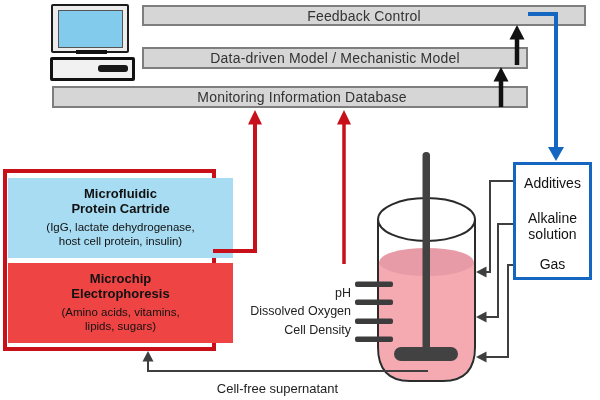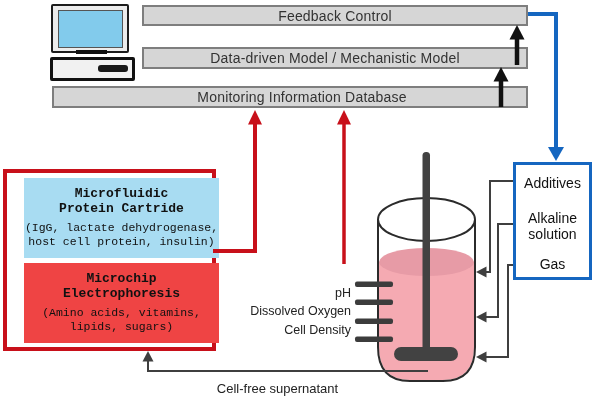--- a/index.html
+++ b/index.html
@@ -7,40 +7,40 @@
     position:relative;width:600px;height:400px;background:#ffffff;
     font-family:"Liberation Sans", sans-serif;overflow:hidden;
   }
   .pre{white-space:pre-line;}
   
   .pbar{
     position:absolute;background:#d6d6d6;border:2px solid #7e7e7e;
     box-sizing:border-box;display:flex;align-items:center;justify-content:center;
     font-size:14px;color:#333;letter-spacing:.2px;
   }
-  #bar-feedback{left:142px;top:5px;width:386px;height:21px;}
+  #bar-feedback{left:142px;top:5px;width:444px;height:21px;}
   #bar-model{left:142px;top:47px;width:386px;height:22px;}
   #bar-database{left:52px;top:86px;width:476px;height:22px;padding-left:24px;}
   
   .monitor{position:absolute;left:51px;top:4px;width:78px;height:49px;background:#ececec;border:2px solid #1c1c1c;box-sizing:border-box;border-radius:2px;}
   .screen{position:absolute;left:5px;top:4px;width:63px;height:36px;background:#82cbec;border:1px solid #555;}
   .monitor-stand{position:absolute;left:76px;top:50px;width:31px;height:4px;background:#111;}
   .tower{position:absolute;left:50px;top:57px;width:85px;height:24px;background:#f1f1f1;border:3px solid #111;box-sizing:border-box;border-radius:2px;}
   .slot{position:absolute;left:45px;top:5px;width:30px;height:7px;background:#181818;border-radius:3px;}
   
   #red-label{
     position:absolute;left:15px;top:126px;width:190px;text-align:center;
     font-weight:bold;font-size:13px;line-height:15px;color:#c41420;
   }
   #red-box{
     position:absolute;left:3px;top:169px;width:213px;height:182px;
     border:4px solid #c8101a;background:#fff;box-sizing:border-box;
   }
   .module{
-    position:absolute;left:17px;width:195px;text-align:center;box-sizing:border-box;font-family:Liberation Mono, monospace;
+    position:absolute;left:1px;width:225px;text-align:center;box-sizing:border-box;
   }
   #module-blue{top:5px;height:80px;background:#a8dcf2;}
   #module-green{top:90px;height:80px;background:#ef4444;}
   .module-title{font-weight:bold;font-size:13px;line-height:15px;color:#111;padding-top:8px;}
   .module-sub{font-size:11.5px;line-height:13.5px;color:#111;padding-top:5px;}
   
   .sensor{
     position:absolute;right:249px;width:110px;text-align:right;
     font-size:12.5px;color:#222;line-height:14px;margin-top:9px;
   }

